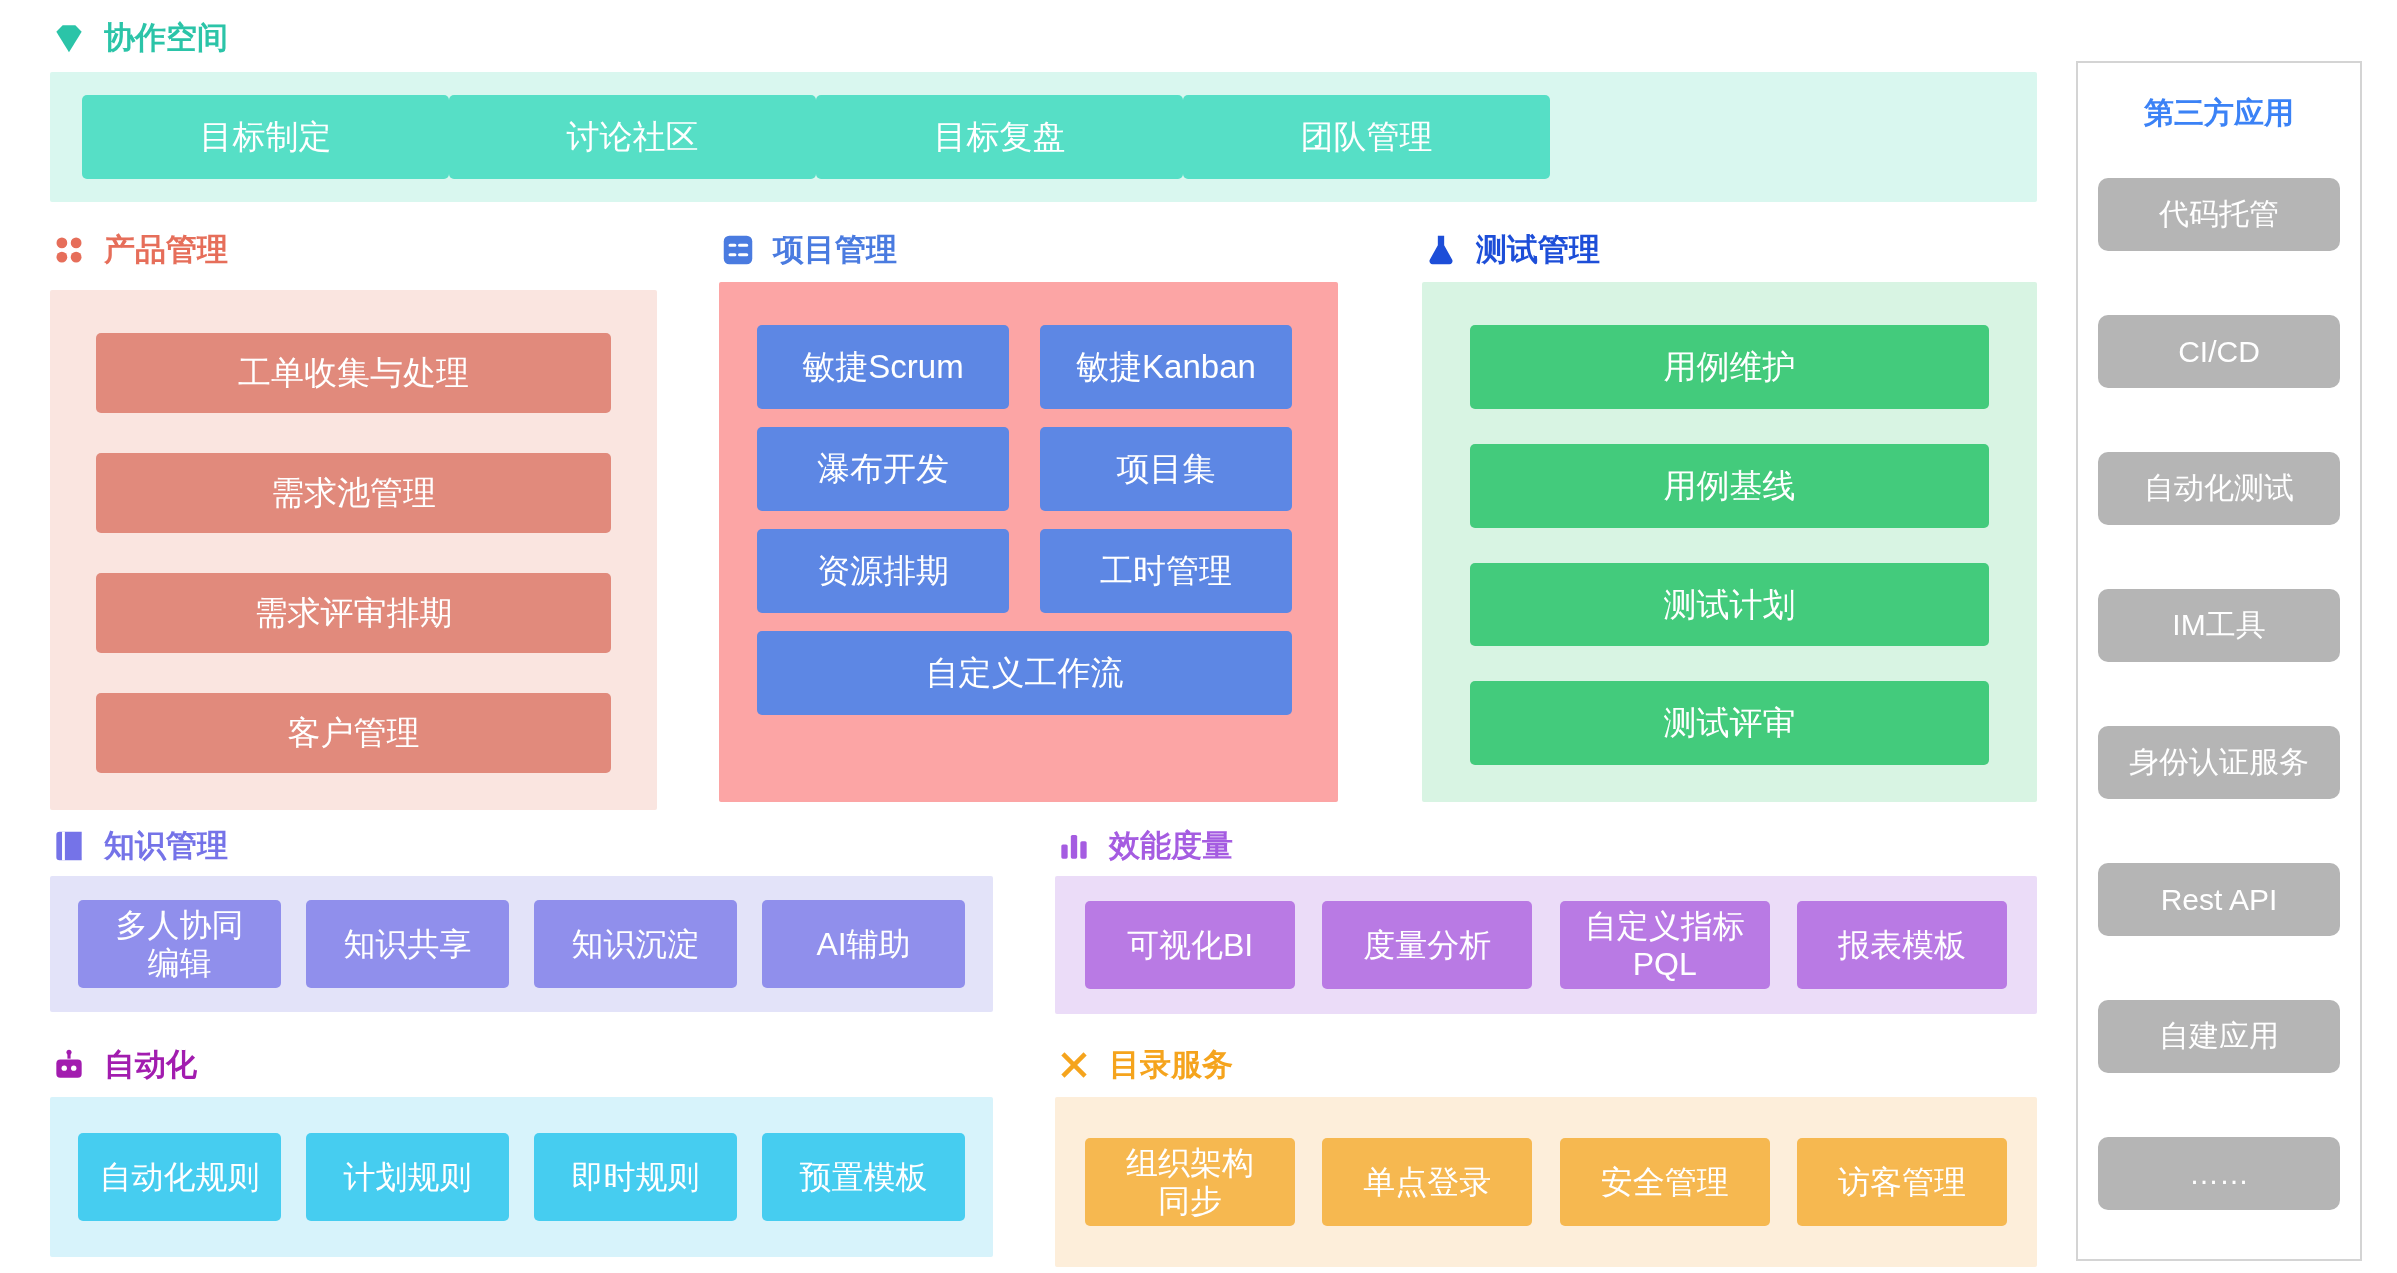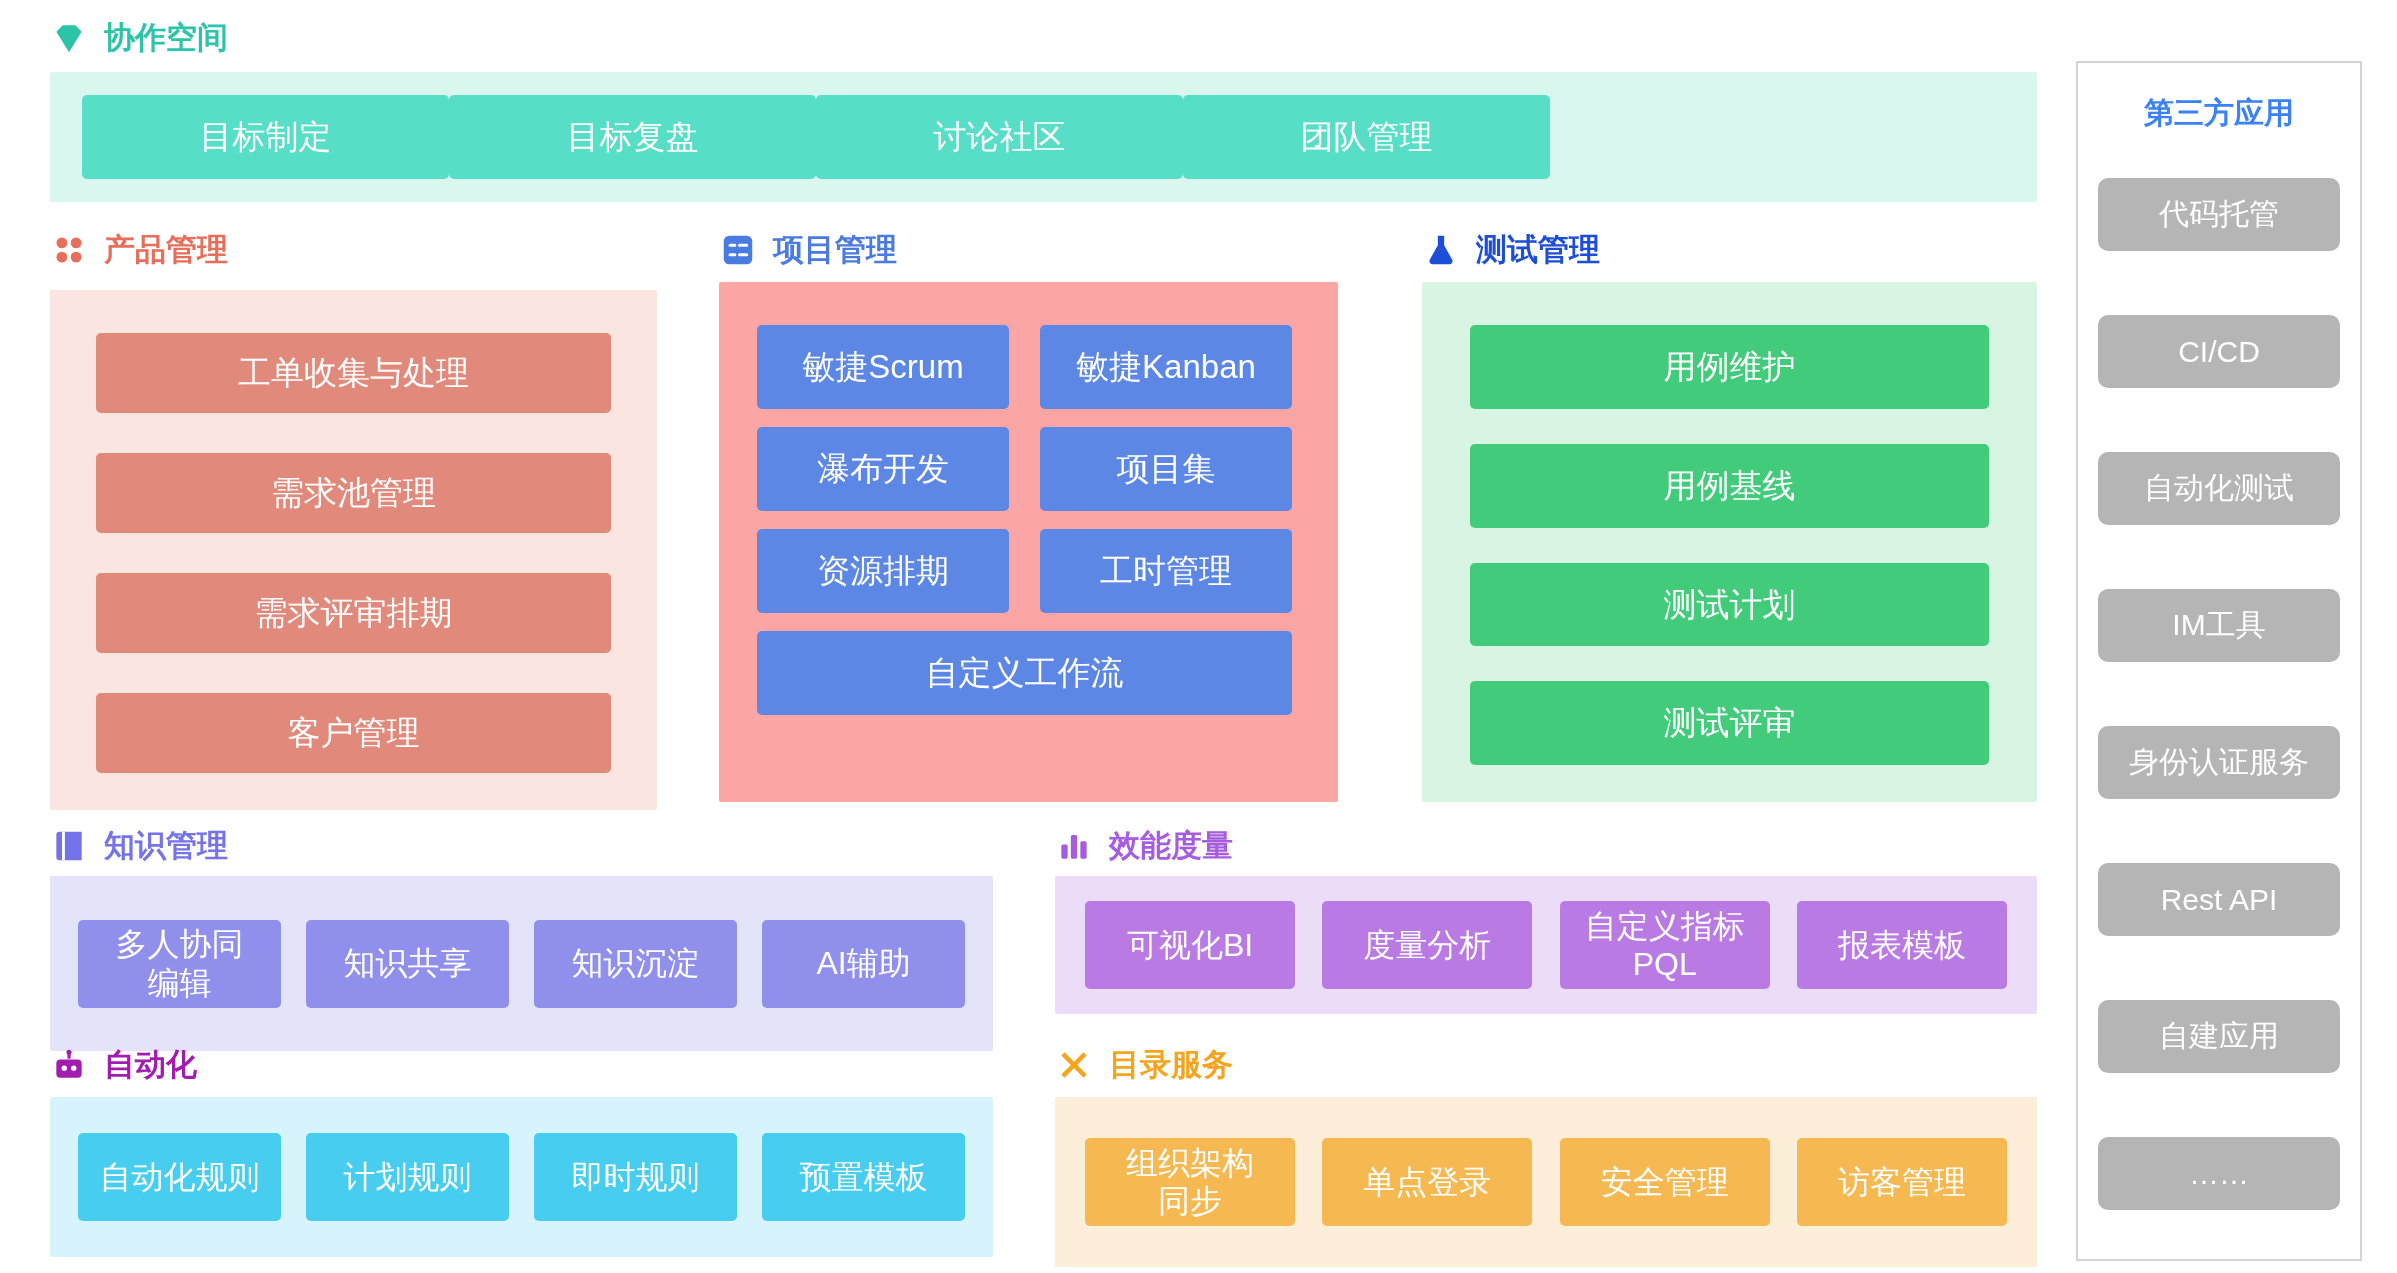--- a/index.html
+++ b/index.html
@@ -35,21 +35,21 @@
 
   
   #test{left:1422px;top:228px;width:615px}
   #test .sec-header{color:#1d4ed8}
   #test .panel{margin-top:10px;height:520px;background:#d8f4e3;display:flex;flex-direction:column;gap:35px;padding:43px 48px 37px}
   #test .blk{height:84px;background:#43cb7c;font-size:33px}
 
   
   #knowledge{left:50px;top:824px;width:943px}
   #knowledge .sec-header{color:#7573e8}
-  #knowledge .panel{margin-top:8px;height:175px;background:#e3e3f9;display:flex;align-items:center;justify-content:space-between;padding:0 28px}
+  #knowledge .panel{margin-top:8px;height:136px;background:#e3e3f9;display:flex;align-items:center;justify-content:space-between;padding:0 28px}
   #knowledge .blk{width:203px;height:88px;background:#908fec}
 
   
   #metrics{left:1055px;top:824px;width:982px}
   #metrics .sec-header{color:#a55ce1}
   #metrics .panel{margin-top:8px;height:138px;background:#ebdcf8;display:flex;align-items:center;justify-content:space-between;padding:0 30px}
   #metrics .blk{width:210px;height:88px;background:#b97ae4}
 
   
   #automation{left:50px;top:1043px;width:943px}
@@ -78,22 +78,22 @@
   <div class="sec-header">
     <span class="icon">
       <svg viewBox="0 0 24 24">
           <polygon points="4,8 8,4 16,4 20,8 12,21"></polygon>
         </svg>
     </span>
     <span>协作空间</span>
   </div>
   <div class="panel">
     <div class="blk">目标制定</div>
+    <div class="blk">讨论社区</div>
     <div class="blk">目标复盘</div>
-    <div class="blk">讨论社区</div>
     <div class="blk">团队管理</div>
   </div>
 </div>
 
 <div class="section" id="product">
   <div class="sec-header">
     <span class="icon">
       <svg viewBox="0 0 24 24">
           <circle cx="7.5" cy="7.5" r="3.4"></circle>
           <circle cx="16.5" cy="7.5" r="3.4"></circle>

